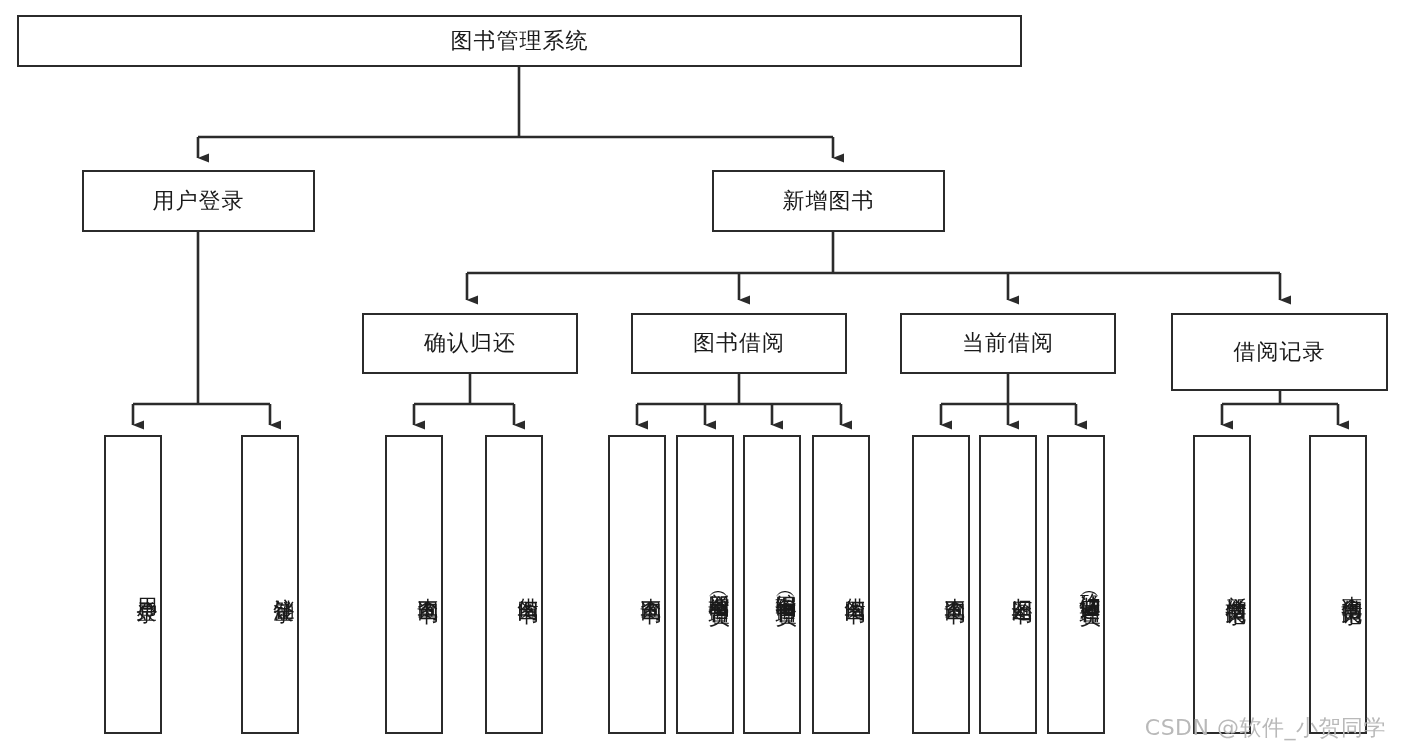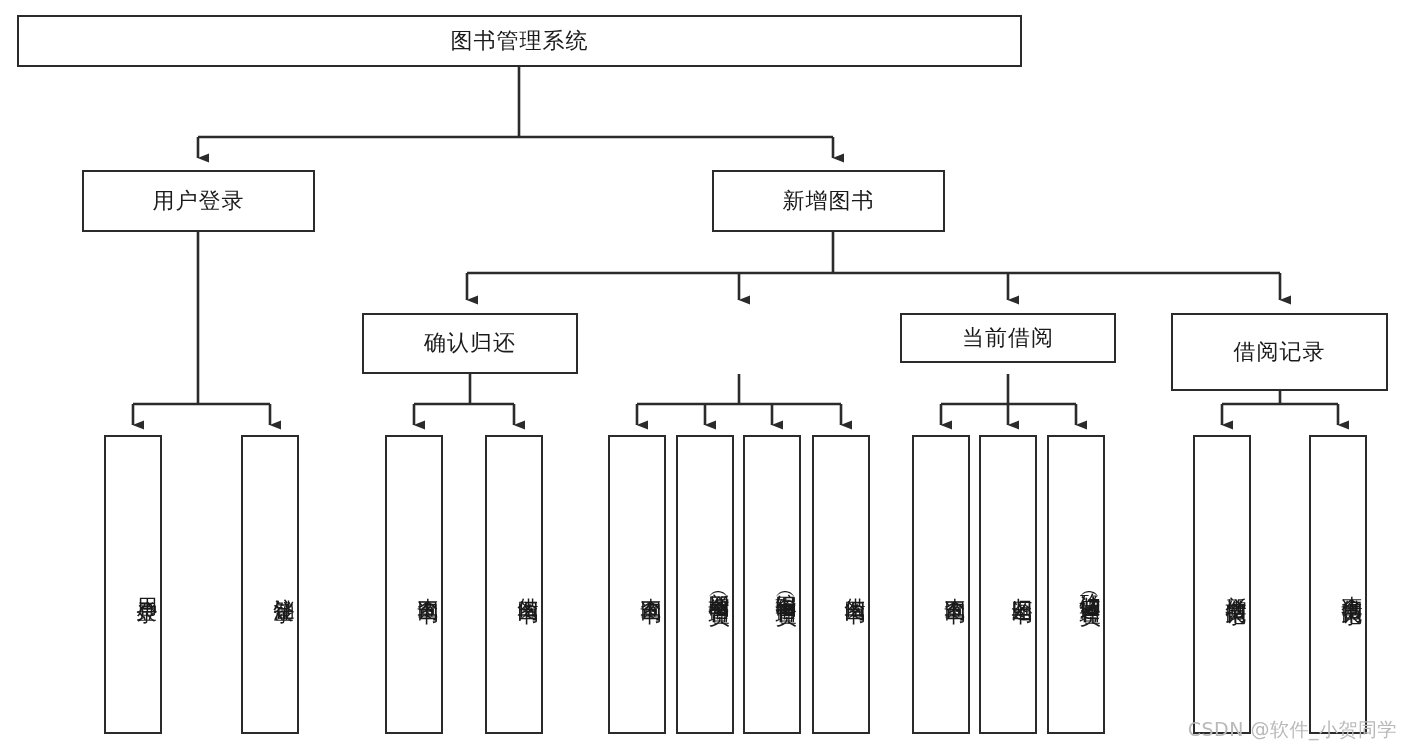--- a/index.html
+++ b/index.html
@@ -52,23 +52,23 @@
   }
   .node.vert.topalign {
     align-items: flex-start;
   }
   .node-label {
     display: block;
     white-space: pre-line;
   }
   #watermark {
     position: absolute;
-    right: 8px;
+    right: 19px;
     bottom: 4px;
-    font-size: 19px;
+    font-size: 22px;
     color: #b9b9b9;
     letter-spacing: 0.5px;
     user-select: none;
     margin-left: 9px;
   }
 </style>
 </head>
 <body>
 
 <div id="canvas">
@@ -130,21 +130,24 @@
   <div class="node horiz" style="left:82px; top:170px; width:233px; height:62px;">
     <span class="node-label">用户登录</span>
   </div>
   <div class="node horiz" style="left:712px; top:170px; width:233px; height:62px;">
     <span class="node-label">新增图书</span>
   </div>
 
   <div class="node horiz" style="left:362px; top:313px; width:216px; height:61px;">
     <span class="node-label">确认归还</span>
   </div>
-  <div class="node horiz" style="left:900px; top:313px; width:216px; height:50px;">
+  <div class="node horiz" style="left:631px; top:313px; width:216px; height:61px;">
+    <span class="node-label">图书借阅</span>
+  </div>
+  <div class="node horiz" style="left:900px; top:313px; width:216px; height:61px;">
     <span class="node-label">当前借阅</span>
   </div>
   <div class="node horiz" style="left:1171px; top:313px; width:217px; height:78px;">
     <span class="node-label">借阅记录</span>
   </div>
 
   <div class="node vert" style="left:104px; top:435px; width:58px; height:299px;">
     <span class="node-label">用户登录</span>
   </div>
   <div class="node vert" style="left:241px; top:435px; width:58px; height:299px;">

